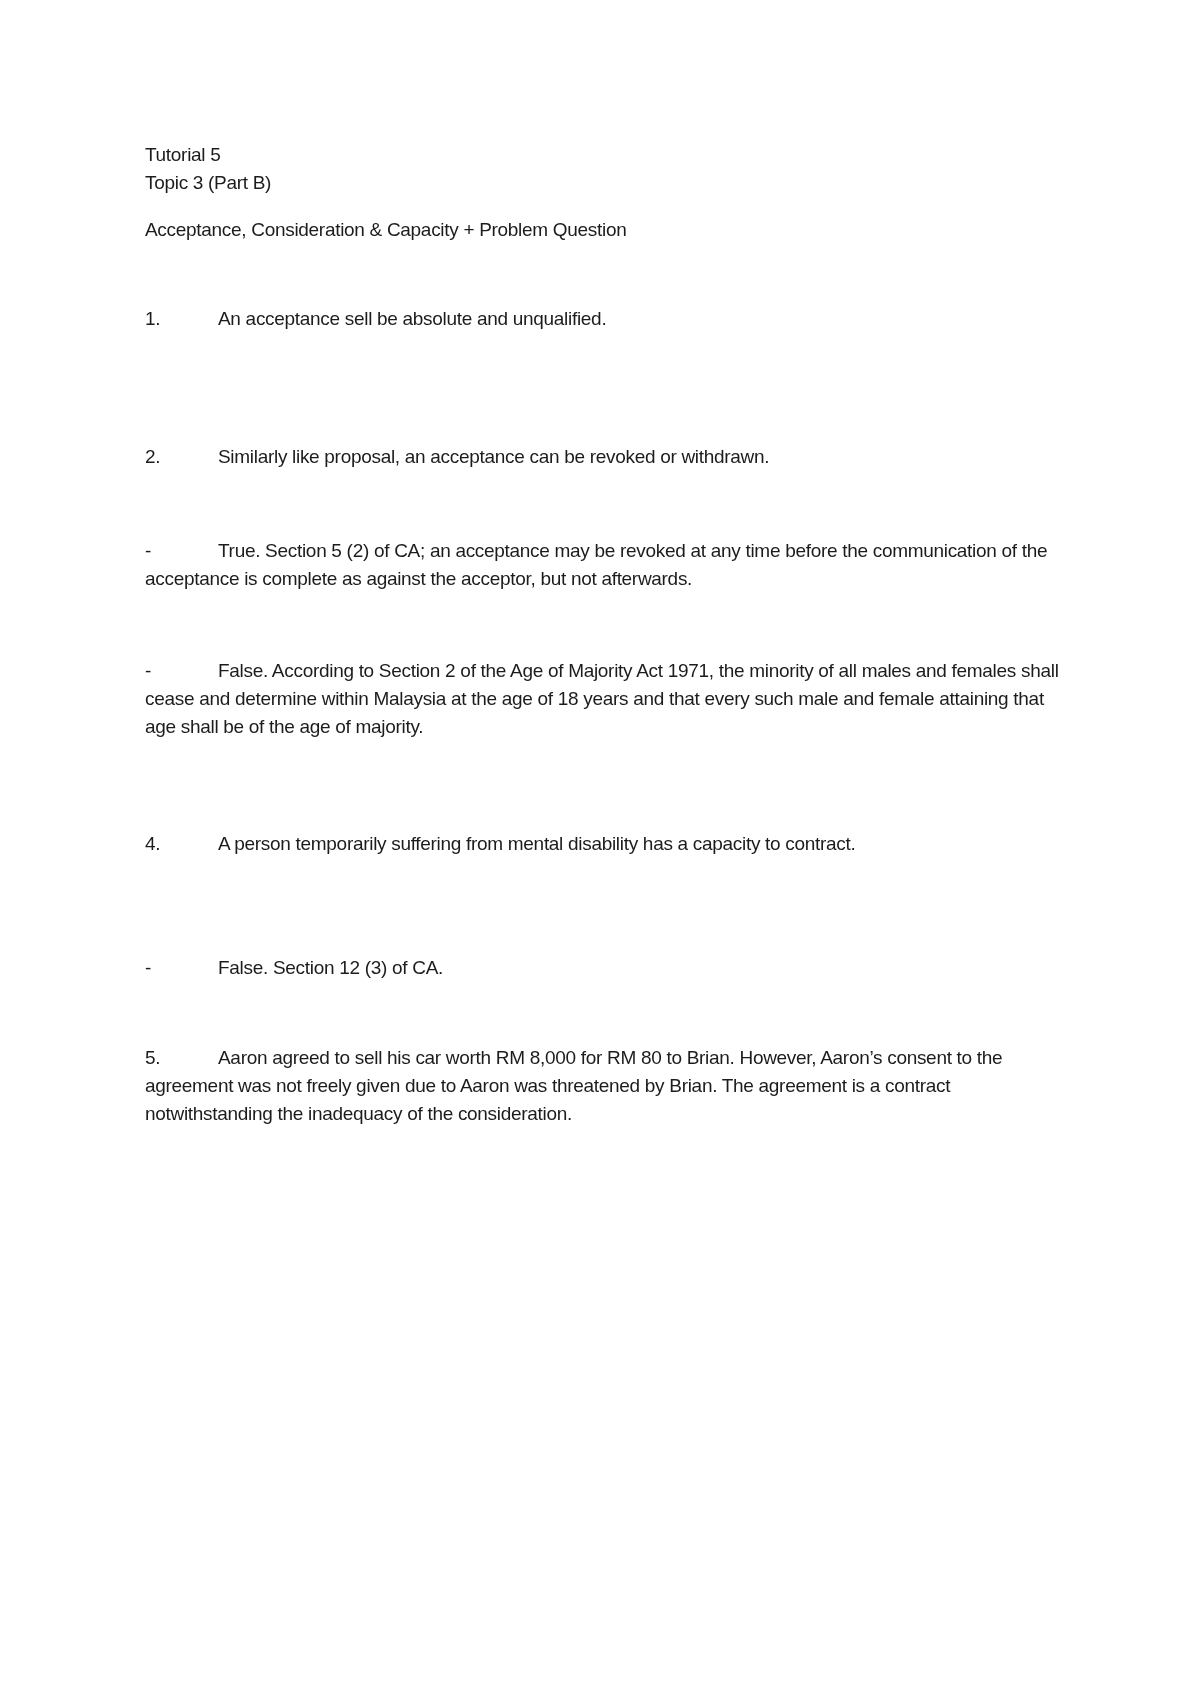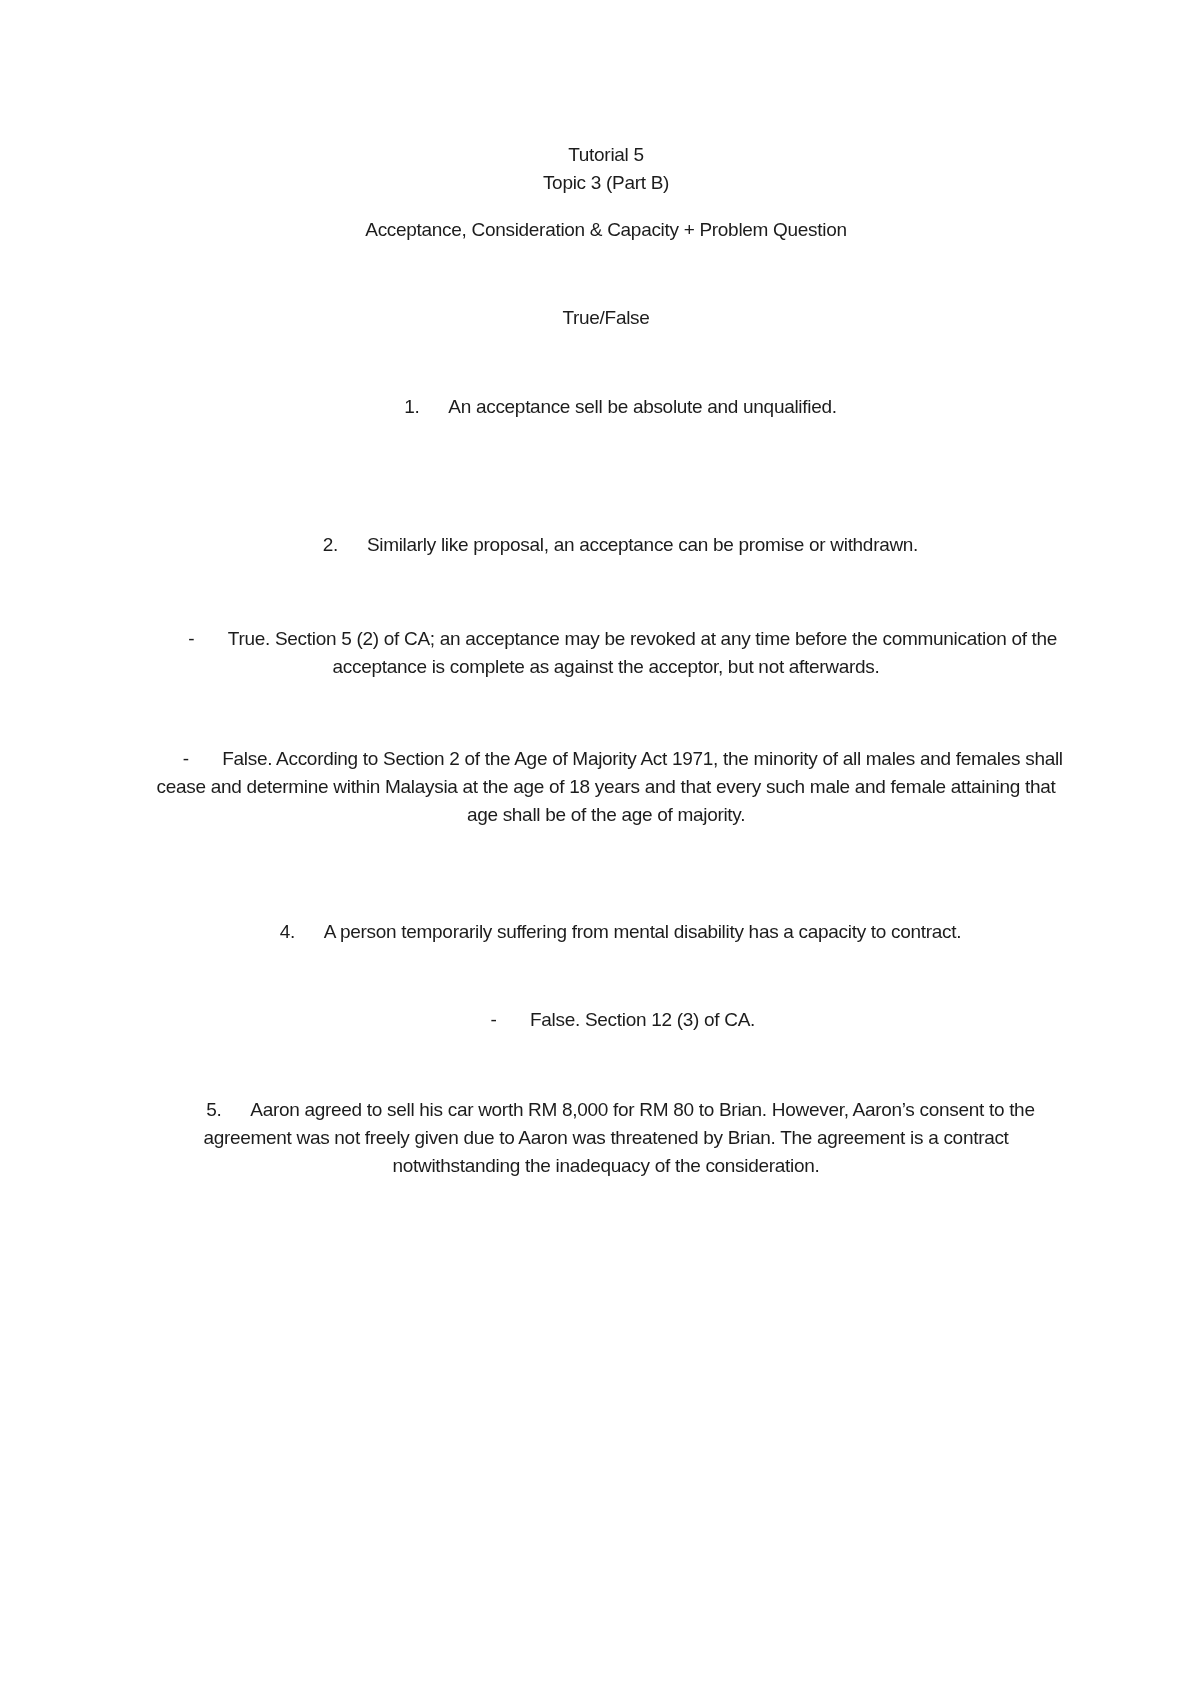--- a/index.html
+++ b/index.html
@@ -20,47 +20,45 @@
     top: 141px;
     width: 922px;
     font-size: 19px;
     line-height: 28px;
     letter-spacing: -0.3px;
     text-align: left;
   }
   .doc p {
     margin: 0;
     padding: 0;
-    text-align: center;
   }
   .tab {
     display: inline-block;
     width: 73px;
   }
 </style>
 </head>
 <body>
 
 <main class="page">
   <div class="doc">
 
     <p style="margin-top:0">Tutorial 5</p>
 
     <p style="">Topic 3 (Part B)</p>
 
     <p style="margin-top:19px">Acceptance, Consideration &amp; Capacity + Problem Question</p>
 
-    <p style="margin-top:60px">True/False</p>
 
     <p style="margin-top:61px"><span class="tab">1.</span><span>An acceptance sell be absolute and unqualified.</span></p>
 
-    <p style="margin-top:110px"><span class="tab">2.</span><span>Similarly like proposal, an acceptance can be promise or withdrawn.</span></p>
+    <p style="margin-top:110px"><span class="tab">2.</span><span>Similarly like proposal, an acceptance can be revoked or withdrawn.</span></p>
     <p style="margin-top:66px"><span class="tab">-</span><span>True. Section 5 (2) of CA; an acceptance may be revoked at any time before the communication of the acceptance is complete as against the acceptor, but not afterwards.</span></p>
 
     <p style="margin-top:64px"><span class="tab">-</span><span>False. According to Section 2 of the Age of Majority Act 1971, the minority of all males and females shall cease and determine within Malaysia at the age of 18 years and that every such male and female attaining that age shall be of the age of majority.</span></p>
 
     <p style="margin-top:89px"><span class="tab">4.</span><span>A person temporarily suffering from mental disability has a capacity to contract.</span></p>
-    <p style="margin-top:60px"><span class="tab">-</span><span>False. Section 12 (3) of CA.</span></p>
+    <p style="margin-top:96px"><span class="tab">-</span><span>False. Section 12 (3) of CA.</span></p>
 
     <p style="margin-top:62px"><span class="tab">5.</span><span>Aaron agreed to sell his car worth RM 8,000 for RM 80 to Brian. However, Aaron’s consent to the agreement was not freely given due to Aaron was threatened by Brian. The agreement is a contract notwithstanding the inadequacy of the consideration.</span></p>
 
   </div>
 </main>
 
 </body></html>

